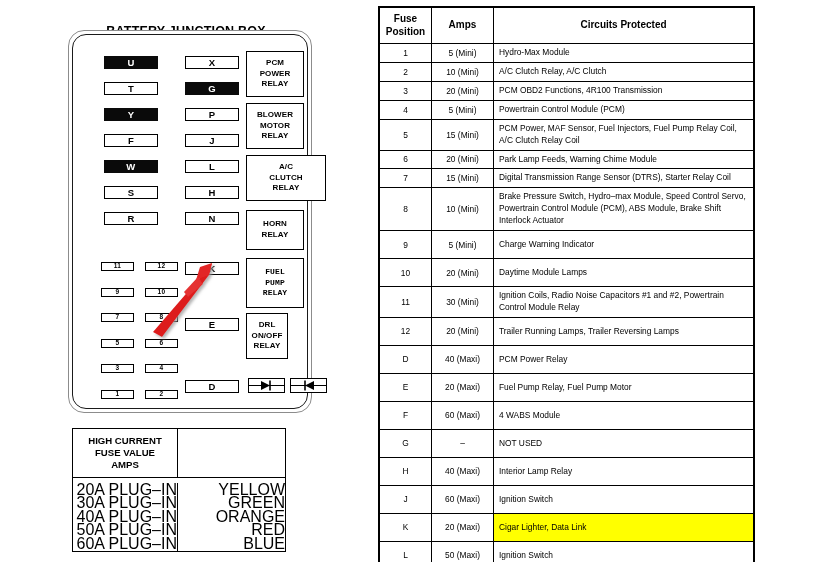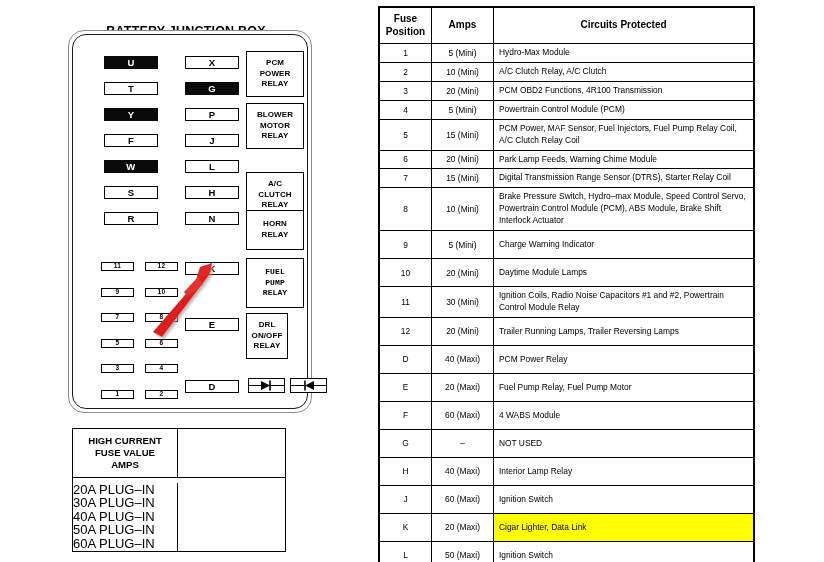--- a/index.html
+++ b/index.html
@@ -163,23 +163,23 @@
   }
   .cc-col-a { width: 104px; border-right: 1.5px solid #000; }
   .cc-col-b { flex: 1; }
   #cc-body {
     display: flex;
     height: 74px;
     padding-top: 5px;
     box-sizing: border-box;
   }
   #cc-body > div {
-    font-size: 13px;
+    font-size: 16px;
     line-height: 13.4px;
-    text-align: left;
+    text-align: right;
   }
   #cc-body .cc-col-a { border-right: 1.5px solid #000; height: 100%; }
 
   
   #fuse-table {
     position: absolute;
     left: 378px;
     top: 6px;
     width: 377px;
     border: 1.4px solid #000;
@@ -339,21 +339,21 @@
       <div class="relay-box" style="left: 246px; top: 51px; width: 58px; height: 46px;">
         <div>PCM</div>
         <div>POWER</div>
         <div>RELAY</div>
       </div>
       <div class="relay-box" style="left: 246px; top: 103px; width: 58px; height: 46px;">
         <div>BLOWER</div>
         <div>MOTOR</div>
         <div>RELAY</div>
       </div>
-      <div class="relay-box" style="left: 246px; top: 172px; width: 58px; height: 46px;">
+      <div class="relay-box" style="left: 246px; top: 155px; width: 80px; height: 46px;">
         <div>A/C</div>
         <div>CLUTCH</div>
         <div>RELAY</div>
       </div>
       <div class="relay-box" style="left: 246px; top: 210px; width: 58px; height: 40px;">
         <div>HORN</div>
         <div>RELAY</div>
       </div>
       <div class="relay-box" style="left: 246px; top: 258px; width: 58px; height: 50px; font-family: Liberation Mono, monospace;">
         <div>FUEL</div>
@@ -407,20 +407,27 @@
           </span>
       </div>
     </div>
     <div id="cc-body">
       <div class="cc-col-a" id="cc-amps-list">
           <div>20A PLUG–IN</div>
           <div>30A PLUG–IN</div>
           <div>40A PLUG–IN</div>
           <div>50A PLUG–IN</div>
           <div>60A PLUG–IN</div>
+        </div>
+      <div class="cc-col-b" id="cc-color-list">
+          <div>YELLOW</div>
+          <div>GREEN</div>
+          <div>ORANGE</div>
+          <div>RED</div>
+          <div>BLUE</div>
         </div>
     </div>
   </div>
 </div>
 
 <div id="fuse-table">
   <table>
     <colgroup>
       <col class="col-pos">
         <col class="col-amps">

